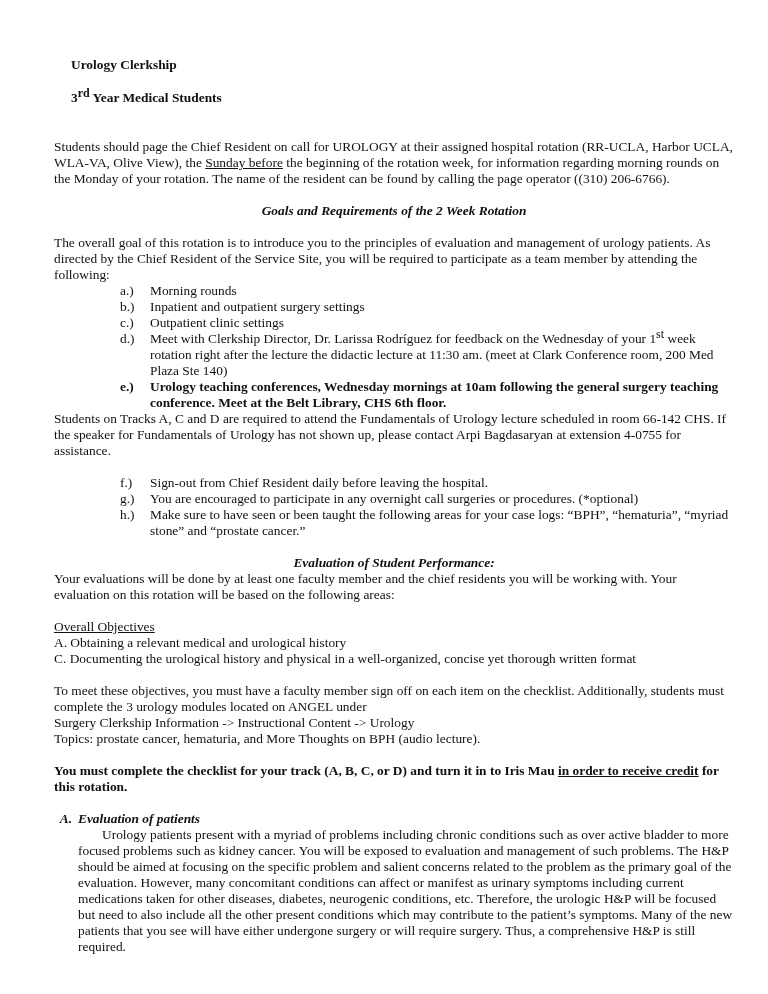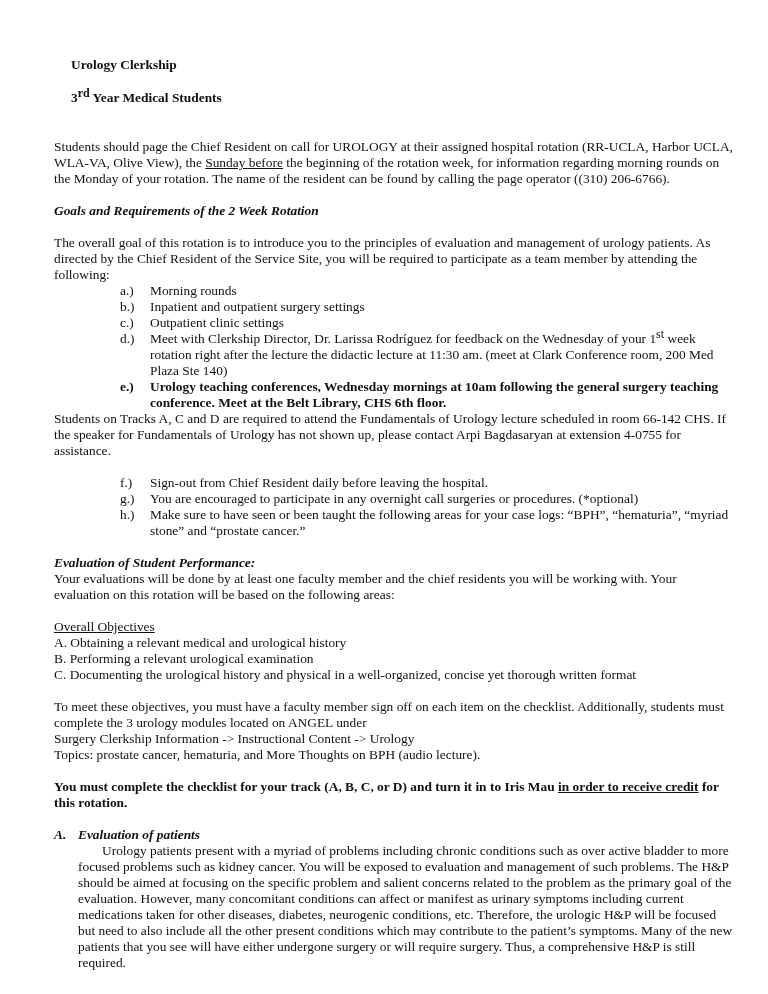--- a/index.html
+++ b/index.html
@@ -2,21 +2,21 @@
 <html><head>
   <meta charset="utf-8">
   <style>
     html, body { margin: 0; padding: 0; background: #ffffff; }
     body { width: 768px; height: 994px; overflow: hidden; position: relative;
            font-family: "Liberation Serif", serif; font-size: 13.4px; line-height: 16px; color: #111; }
     .page { position: absolute; left: 54px; top: 40px; width: 680px; }
     .title { font-weight: bold; margin: 17px; }
     p { margin: 0; }
     .gap { height: 16px; }
-    .heading-bi { font-weight: bold; font-style: italic; }
+    .heading-bi { font-weight: bold; font-style: italic; text-align: center; }
     .list { margin: 0; padding: 0; list-style: none; }
     .list li { position: relative; padding-left: 96px; }
     .list li .mk { position: absolute; left: 66px; }
     .bold { font-weight: bold; }
     .italic { }
     .u { text-decoration: underline; }
     .indent-par { padding-left: 24px; }
     .first-indent { text-indent: 24px; }
     sup { font-size: 12px; line-height: 0; }
     .sec-a { display: flex; }
@@ -52,21 +52,20 @@
     <li><span class="mk">h.)</span><span>Make sure to have seen or been taught the following areas for your case logs: “BPH”, “hematuria”, “myriad stone” and “prostate cancer.”</span></li>
   </ul>
   <div class="gap"></div>
 
   <p class="heading-bi">Evaluation of Student Performance:</p>
   <p>Your evaluations will be done by at least one faculty member and the chief residents you will be working with. Your evaluation on this rotation will be based on the following areas:</p>
   <div class="gap"></div>
 
   <p class="u">Overall Objectives</p>
   <p>A.  Obtaining a relevant medical and urological history</p>
-  <p>B.  Performing a relevant urological examination</p>
   <p>C.  Documenting the urological history and physical in a well-organized, concise yet thorough written format</p>
   <div class="gap"></div>
 
   <p>To meet these objectives, you must have a faculty member sign off on each item on the checklist.  Additionally, students must complete the 3 urology modules located on ANGEL under</p>
   <p>Surgery Clerkship Information -&gt; Instructional Content -&gt; Urology</p>
   <p>Topics: prostate cancer, hematuria, and More Thoughts on BPH (audio lecture).</p>
   <div class="gap"></div>
 
   <p class="bold"><span>You must complete the checklist for your track (A, B, C, or D) and turn it in to Iris Mau </span><span class="u">in order to receive credit</span><span> for this rotation.</span></p>
   <div class="gap"></div>

